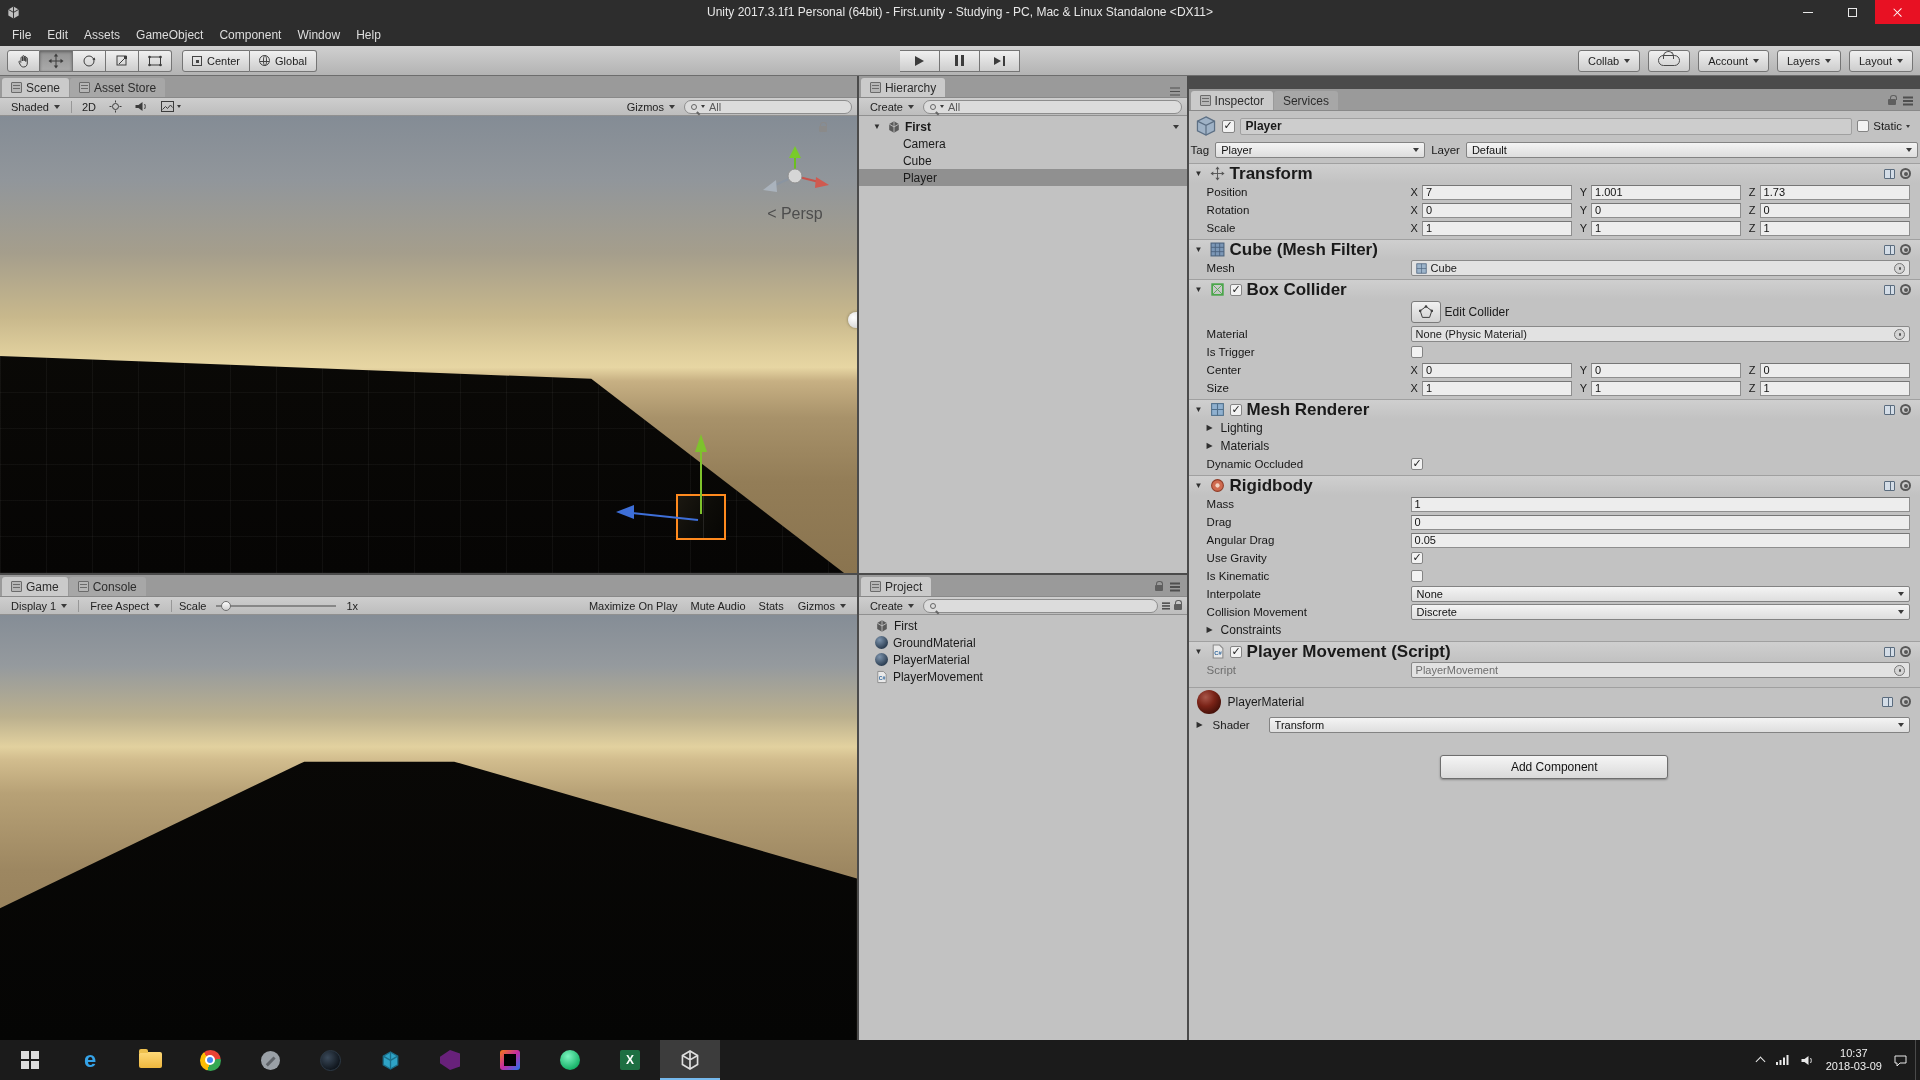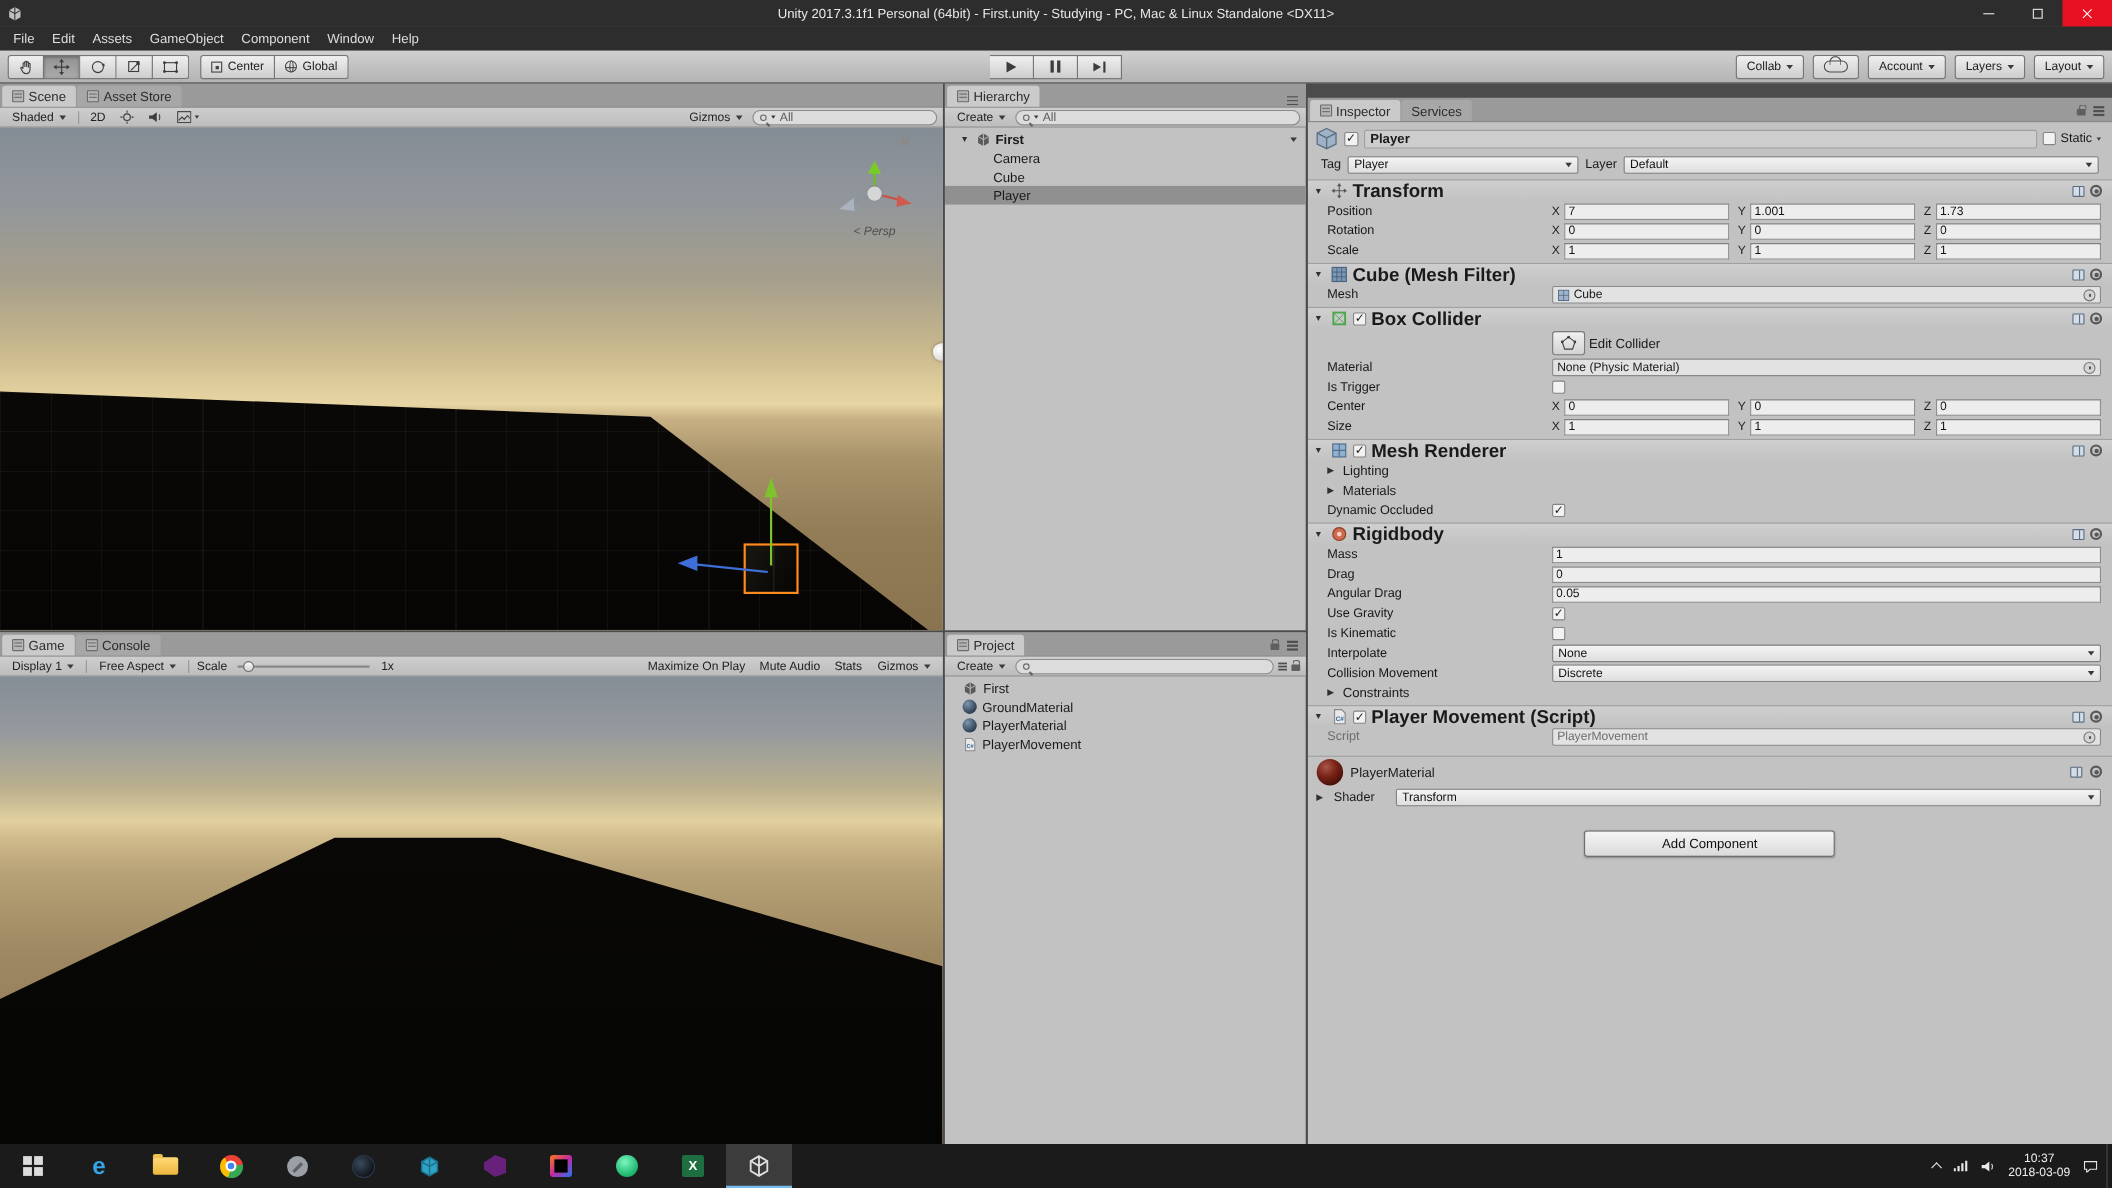--- a/index.html
+++ b/index.html
@@ -90,21 +90,21 @@
 .viewport{flex:1;position:relative;overflow:hidden;min-height:0;}
 .scene-viewport{background:linear-gradient(180deg,#848c95 0%,#91969b 14%,#a59e8c 30%,#c8b88c 44%,#e0cf9d 52%,#e7d6a3 55%,#c7b083 58%,#a8926a 66%,#937d57 80%,#8a744f 100%);}
 .sv-ground{position:absolute;inset:0;clip-path:polygon(0 52.5%,69% 57.5%,98.5% 100%,0 100%);background:
  repeating-linear-gradient(90deg,rgba(255,255,255,.045) 0 1px,transparent 1px 46px),
  repeating-linear-gradient(0deg,rgba(255,255,255,.04) 0 1px,transparent 1px 36px),
  linear-gradient(180deg,#1a1712 0%,#0b0a07 35%,#060504 100%);}
 .sv-cube{position:absolute;left:676px;top:378px;width:50px;height:46px;border:2px solid var(--accent-orange,#ff8a1e);background:linear-gradient(120deg,#1b1811 0%,#0d0c08 55%,#070604 100%);}
 .sv-cube::after{content:"";position:absolute;left:55%;top:0;bottom:0;width:1px;background:rgba(255,255,255,.10);}
 .sv-gizmo{position:absolute;left:570px;top:292px;}
 .axis-widget{position:absolute;right:16px;top:24px;width:92px;text-align:center;}
-.persp-label{font-size:11px;color:#4d4d4d;margin-top:-8px;font-style:italic;}
+.persp-label{font-size:16px;color:#4d4d4d;margin-top:-8px;}
 .gizmo-lock{position:absolute;right:30px;top:10px;width:8px;height:6px;background:#8a8a8a;border-radius:1px;}
 .gizmo-lock::before{content:"";position:absolute;left:1.5px;top:-4px;width:5px;height:4px;border:1px solid #8a8a8a;border-bottom:none;border-radius:3px 3px 0 0;}
 .light-handle{position:absolute;right:-7px;top:196px;width:16px;height:16px;border-radius:50%;background:radial-gradient(circle at 35% 35%,#ffffff,#c9c9c9);box-shadow:0 0 3px rgba(0,0,0,.4);}
 
 
 .game-viewport{background:linear-gradient(180deg,#858d96 0%,#959a9e 12%,#bbb08e 24%,#e2d19f 31%,#d2bd8e 34%,#b7a176 42%,#9d8761 60%,#8c7550 100%);}
 .gv-ground{position:absolute;inset:0;clip-path:polygon(0 69%,35.5% 34.5%,53% 34.5%,100% 62%,100% 100%,0 100%);background:linear-gradient(180deg,#13110c 0%,#090806 30%,#050504 100%);}
 
 
 .treelist{flex:1;padding-top:2px;overflow:hidden;}
@@ -120,21 +120,21 @@
 
 
 .insp-body{flex:1;overflow:hidden;font-size:12px;position:relative;padding-top:2px;}
 .insp-head{display:flex;align-items:center;gap:5px;height:26px;padding:0 10px 0 6px;}
 .go-ic{width:22px;height:22px;flex:none;}
 .checkbox{width:13px;height:13px;background:#f2f2f2;border:1px solid #848484;border-radius:2px;position:relative;flex:none;}
 .checkbox.checked::after{content:"✓";position:absolute;left:1px;top:-2px;font-size:11px;font-weight:bold;color:#222;}
 .checkbox.small{width:12px;height:12px;}
 .name-field{flex:1;height:17px;display:flex;align-items:center;padding:0 5px;font-weight:bold;background:#cdcdcd;border:1px solid #a0a0a0;border-radius:2px;}
 .static-wrap{display:flex;align-items:center;gap:4px;font-size:11.5px;}
-.tagrow{display:flex;align-items:center;gap:6px;height:22px;padding:0 12px;font-size:11.5px;margin-bottom:2px;}
+.tagrow{display:flex;align-items:center;gap:6px;height:22px;padding:0 2px;font-size:11.5px;margin-bottom:2px;}
 .ddfield{height:16px;background:linear-gradient(#f4f4f4,#dedede);border:1px solid #838383;border-radius:2px;display:flex;align-items:center;padding:0 5px;gap:4px;font-size:11px;color:#111;min-width:0;}
 .ddfield .arr{margin-left:auto;}
 .ddfield span{white-space:nowrap;overflow:hidden;}
 .chead{display:flex;align-items:center;gap:5px;height:20px;border-top:1px solid #a0a0a0;padding:0 9px 0 6px;background:linear-gradient(#cfcfcf,#c2c2c2);margin-top:2px;}
 .chead b{font-size:17px;}
 .cicon{width:15px;height:15px;flex:none;}
 .help-ic{width:11px;height:10px;background:#d4dde7;border:1px solid #5b6c7e;border-radius:1px;position:relative;}
 .help-ic::after{content:"";position:absolute;left:4.5px;top:0;bottom:0;width:1px;background:#5b6c7e;}
 .gear-ic{width:11px;height:11px;border-radius:50%;border:2px solid #585858;position:relative;}
 .gear-ic::after{content:"";position:absolute;inset:1.5px;border-radius:50%;background:#585858;}

